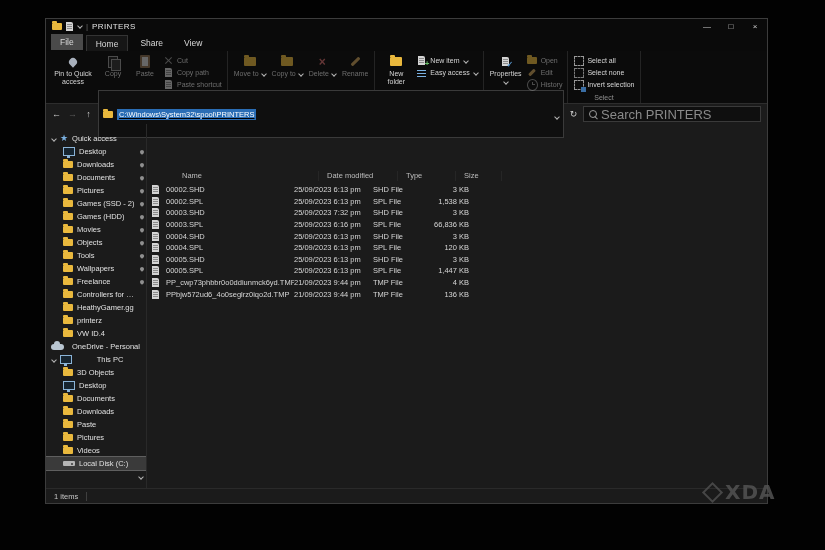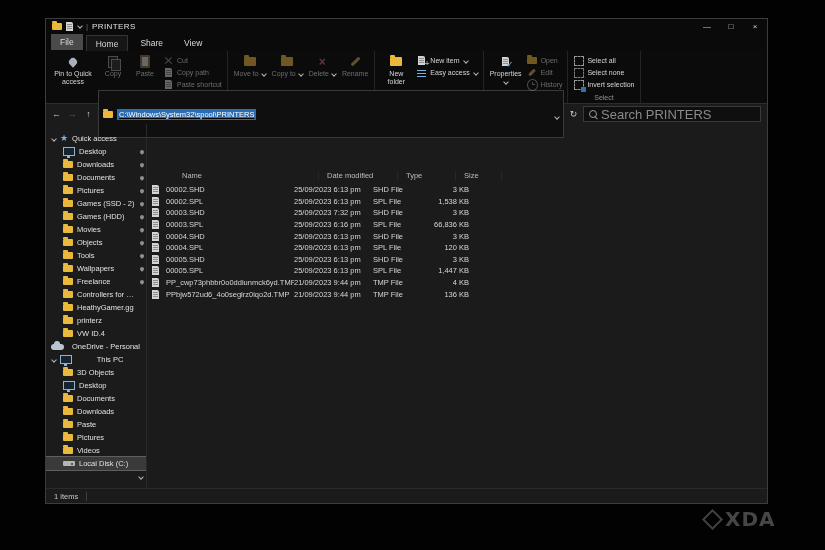--- a/index.html
+++ b/index.html
@@ -102,21 +102,21 @@
   .hcell.name{padding-left:35px;}
   .frow{display:grid;grid-template-columns:14px 128px 79px 58px 38px;height:11.6px;align-items:center;padding-left:5px;}
   .c-name,.c-date,.c-type{white-space:nowrap;overflow:hidden;}
   .c-size{text-align:right;white-space:nowrap;}
 
   
   .statusbar{height:14px;border-top:1px solid #2a2a2a;display:flex;align-items:center;font-size:7.5px;color:#c6c6c6;padding-left:8px;gap:8px;flex:none;}
   .sdiv{width:1px;height:9px;background:#3f3f3f;}
 
   
-  .watermark{position:absolute;left:705px;top:507px;display:flex;align-items:center;gap:5px;opacity:.85;}
+  .watermark{position:absolute;left:705px;top:480px;display:flex;align-items:center;gap:5px;opacity:.85;}
   .wm-box{width:11px;height:11px;border:2px solid #4e4e4e;transform:rotate(45deg);flex:none;}
   .wm-text{font-size:20px;font-weight:bold;color:#535353;letter-spacing:1px;font-family:"DejaVu Sans",sans-serif;}
 </style>
 </head>
 <body>
 
 <div class="screen">
   <div class="window">
 
     <div class="titlebar">

